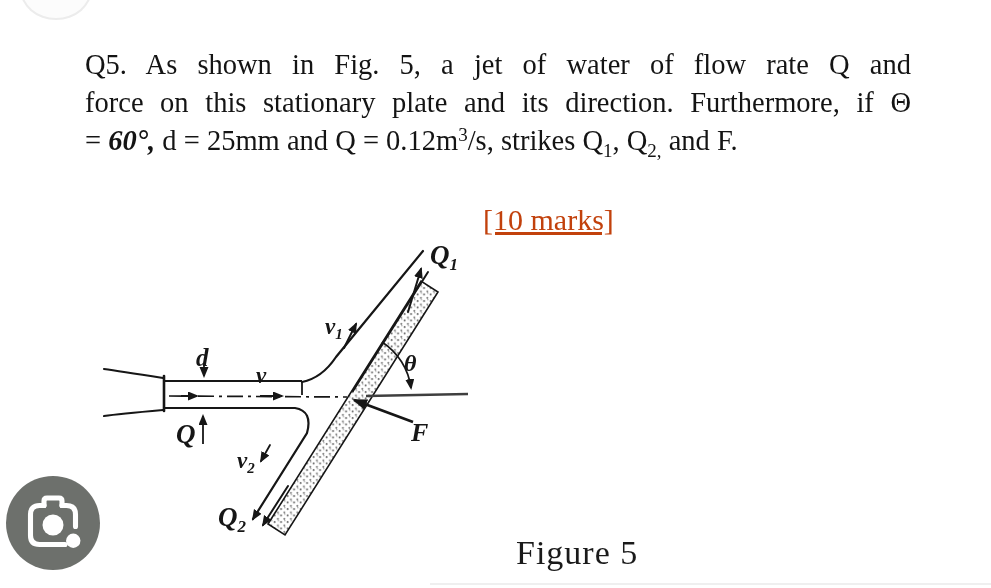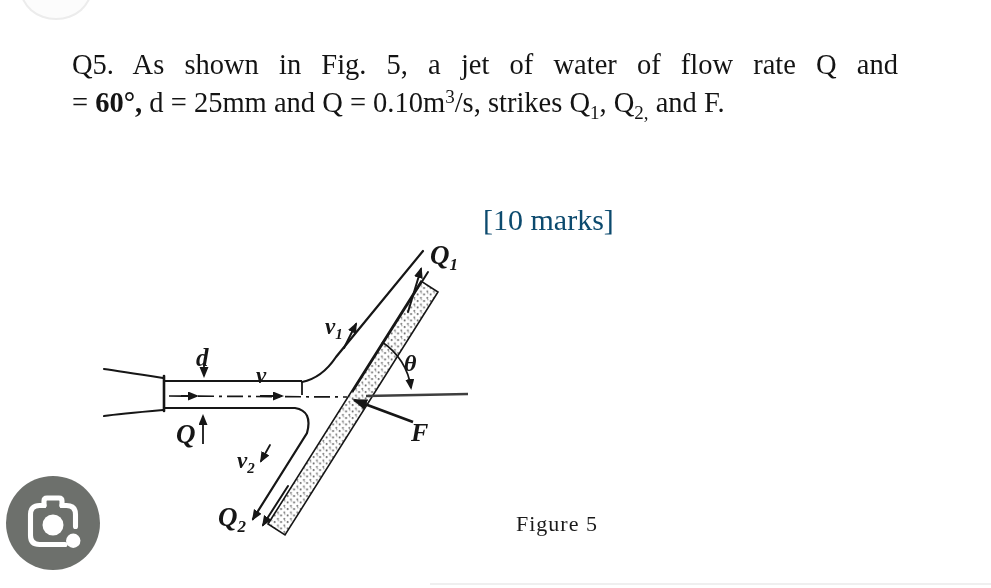--- a/index.html
+++ b/index.html
@@ -3,35 +3,35 @@
 <meta charset="utf-8">
 <style>
   html,body{margin:0;padding:0;}
   body{
     width:991px;height:588px;position:relative;overflow:hidden;
     background:#ffffff;
     font-family:"Liberation Serif", serif;
   }
   
   .question{
-    position:absolute;left:72px;top:46px;width:826px;
+    position:absolute;left:85px;top:46px;width:826px;
     font-size:28.5px;line-height:38px;color:#141414;
   }
   .qline{height:38px;white-space:nowrap;}
   .just{white-space:normal;text-align:justify;text-align-last:justify;}
-  .bi{font-weight:bold;}
+  .bi{font-weight:bold;font-style:italic;}
   .sup{font-size:19px;vertical-align:9px;line-height:0;}
   .sub{font-size:19px;vertical-align:-7px;line-height:0;}
   .marks{
     position:absolute;left:483px;top:203px;
-    font-size:30px;color:#0c4a6e;
+    font-size:30px;color:#c2410c;text-decoration:underline;
   }
   .figcaption{
-    position:absolute;left:516px;top:511px;
-    font-size:22px;color:#1a1a1a;letter-spacing:1px;
+    position:absolute;left:516px;top:534px;
+    font-size:34px;color:#1a1a1a;letter-spacing:1px;
   }
   
   .figure-wrap{position:absolute;left:95px;top:228px;width:480px;height:336px;}
   svg text{font-family:"Liberation Serif", serif;}
   .flab{font-style:italic;font-weight:bold;fill:#161616;}
   
   .lens{position:absolute;left:5px;top:475px;width:100px;height:108px;}
   
   .bubble{
     position:absolute;left:20px;top:-42px;width:68px;height:58px;
@@ -41,21 +41,22 @@
     position:absolute;left:430px;top:583px;width:561px;height:2px;background:#efefef;
   }
 </style>
 </head>
 <body>
 
 <div class="bubble"></div>
 
 <div class="question">
   <div class="qline just">Q5. As shown in Fig. 5, a jet of water of flow rate Q and</div>
-  <div class="qline"><span>= </span><span class="bi">60°,</span><span> d = 25mm and Q = 0.10m</span><span class="sup">3</span><span>/s, strikes Q</span><span class="sub">1</span><span>, Q</span><span class="sub">2,</span><span> and F.</span></div>
+  <div class="qline just">force on this stationary plate and its direction. Furthermore, if Θ</div>
+  <div class="qline"><span>= </span><span class="bi">60°,</span><span> d = 25mm and Q = 0.12m</span><span class="sup">3</span><span>/s, strikes Q</span><span class="sub">1</span><span>, Q</span><span class="sub">2,</span><span> and F.</span></div>
 </div>
 
 <div class="marks">[10 marks]</div>
 
 <div class="figure-wrap">
 <svg width="480" height="336" viewBox="95 228 480 336" xmlns="http://www.w3.org/2000/svg">
   <defs>
     <pattern id="stip" width="6.5" height="6.5" patternUnits="userSpaceOnUse">
       <circle cx="1.6" cy="2" r="1" fill="#6a6a6a"></circle>
       <circle cx="4.9" cy="5.4" r="1" fill="#7a7a7a"></circle>

